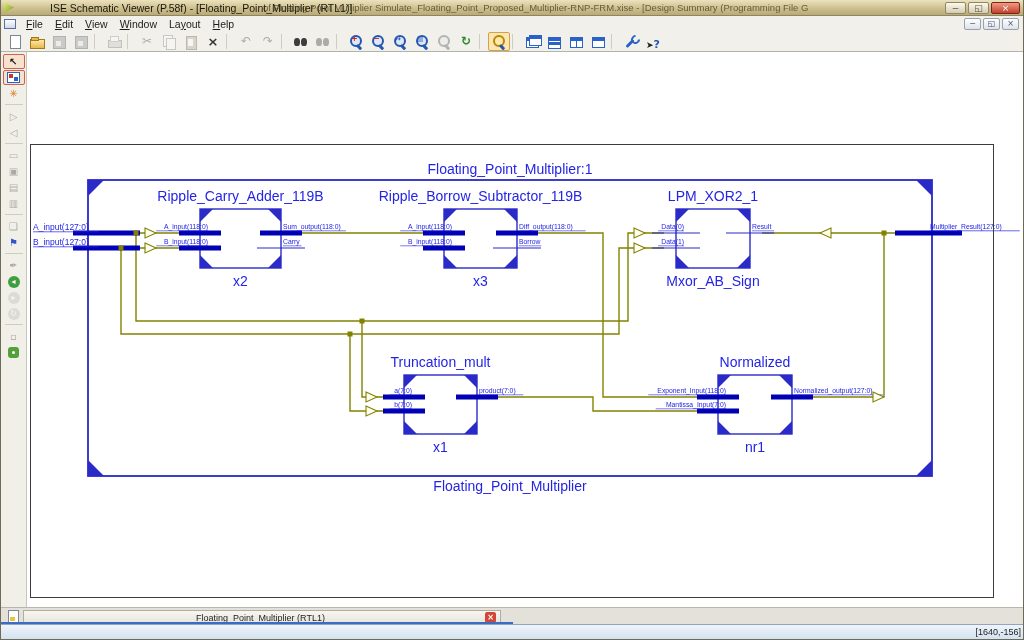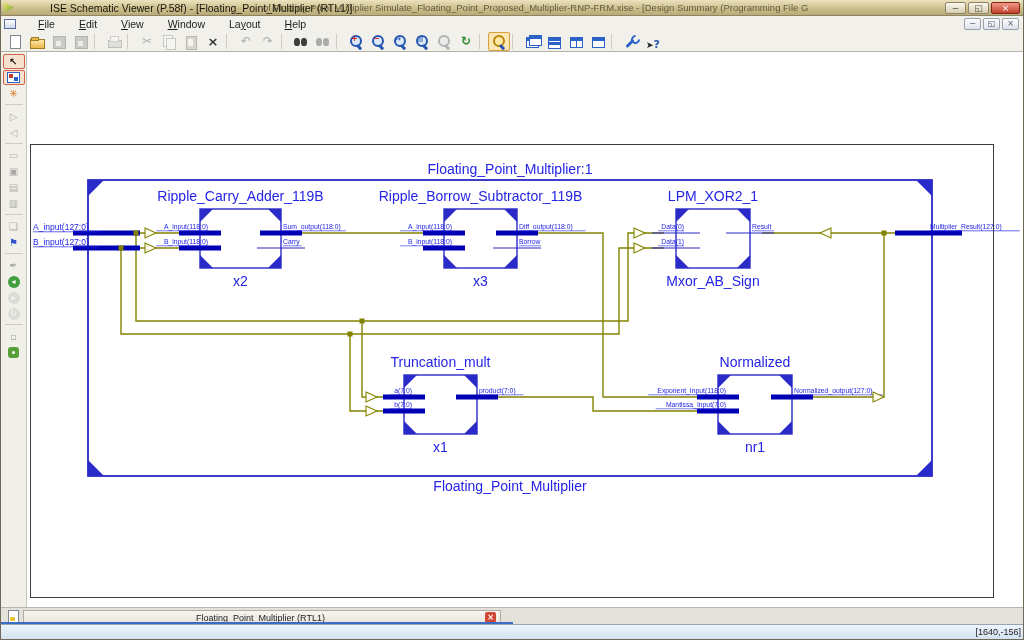--- a/index.html
+++ b/index.html
@@ -19,21 +19,21 @@
   .winbtns{margin-left:auto;margin-right:3px;display:flex;gap:2px;position:relative;}
   .wb{width:21px;height:12px;border:1px solid #8f8568;border-radius:2px;
     background:linear-gradient(#fbf8ee,#d6cdb0);font:9px/10px "DejaVu Sans",sans-serif;
     text-align:center;color:#5a533c;}
   .wb.close{width:29px;background:linear-gradient(#ef9a86,#c3402c);color:#fff;border-color:#7e241a;}
   
   .menubar{position:absolute;top:16px;left:0;right:0;height:15px;background:#f1f0ea;
     display:flex;align-items:center;font-size:10.5px;color:#1c1c1c;}
   .childico{width:12px;height:10px;margin:0 4px 0 3px;border:1px solid #5b6f9e;
     background:linear-gradient(#fff,#cfd8ea);}
-  .menu-item{padding:15px 6px;margin-left:12px;}
+  .menu-item{padding:15px 6px;}
   .menu-item u{text-decoration:underline;}
   .mdibtns{margin-left:auto;margin-right:4px;display:flex;gap:2px;}
   .mdib{width:17px;height:12px;border:1px solid #98a0ac;border-radius:2px;
     background:linear-gradient(#ffffff,#dde2ea);font:8px/10px "DejaVu Sans",sans-serif;
     color:#4a5568;text-align:center;}
   
   .toolbar{position:absolute;top:31px;left:0;right:0;height:21px;background:#f1f0ea;
     border-bottom:1px solid #b5b2a8;display:flex;align-items:center;padding-left:3px;}
   .tbtn{width:22px;height:19px;display:flex;align-items:center;justify-content:center;
     border:1px solid transparent;border-radius:2px;flex:0 0 auto;}

